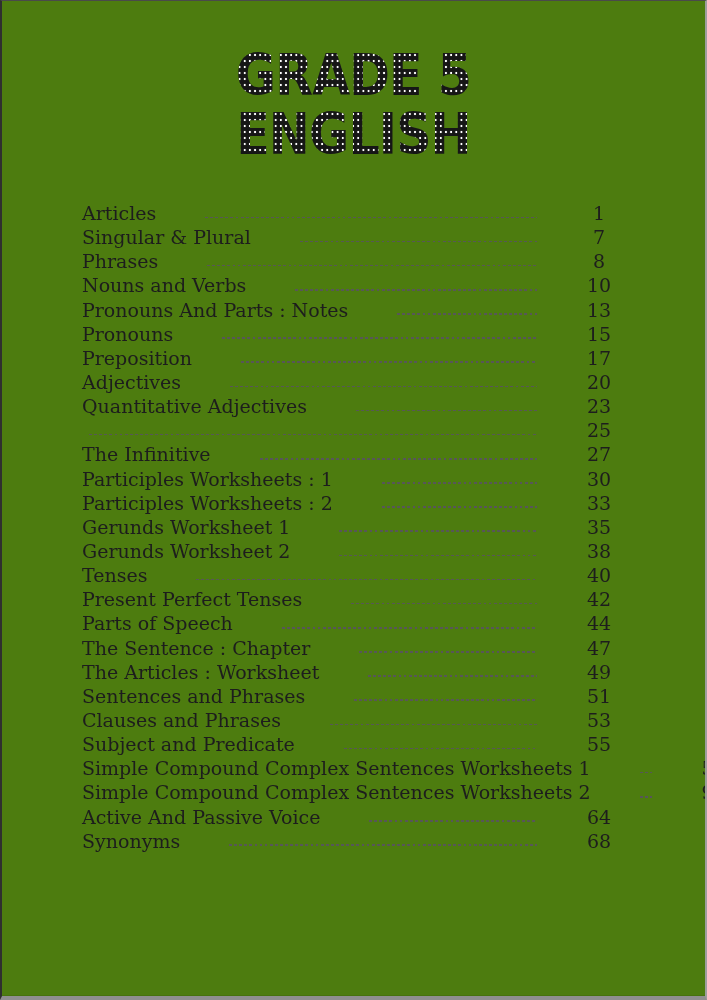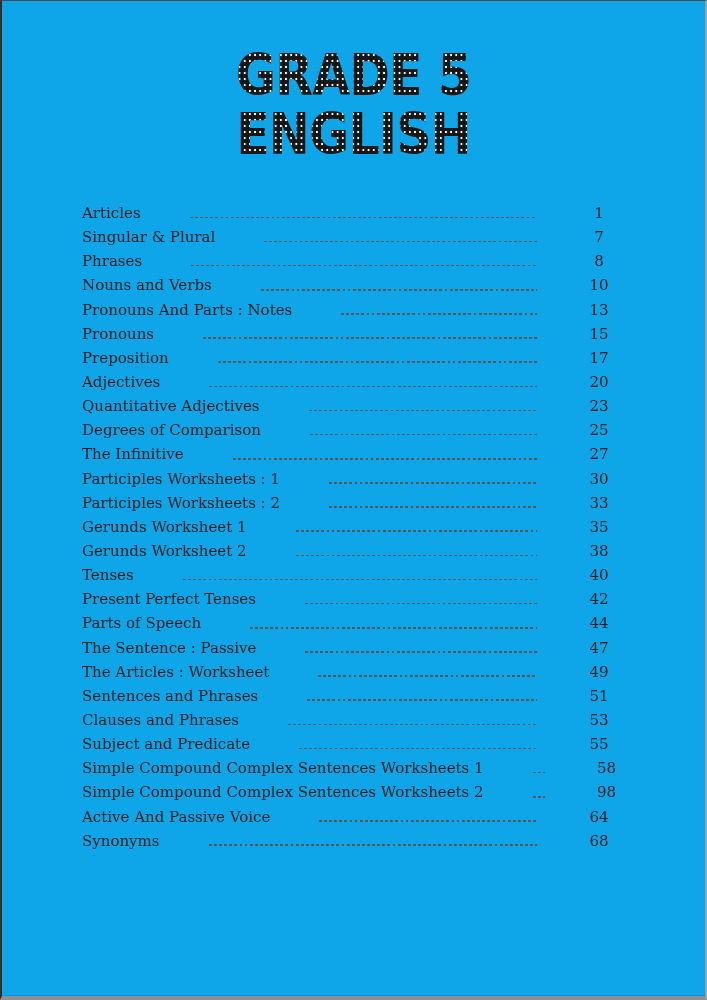--- a/index.html
+++ b/index.html
@@ -5,21 +5,21 @@
   html, body {
     margin: 0;
     padding: 0;
     background: #ffffff;
   }
   .page {
     position: relative;
     width: 707px;
     height: 1000px;
     box-sizing: border-box;
-    background: #0ea5e9;
+    background: #4d7c0f;
     border-left: 2px solid #2f2f2f;
     border-top: 1px solid #4a4a4a;
     border-right: 2px solid #9e9e9e;
     border-bottom: 4px solid #8f8f8f;
     box-shadow: inset 0 -8px 0 -7px rgba(0,0,0,0.08);
     overflow: hidden;
     font-family: "DejaVu Serif", "Liberation Serif", serif;
   }
 
   
@@ -55,21 +55,21 @@
     position: absolute;
     top: 200px;
     left: 80px;
     right: 92px;
   }
   .toc-row {
     display: flex;
     height: 24.15px;
     line-height: 24.15px;
     white-space: nowrap;
-    font-size: 15px;
+    font-size: 19px;
     color: #1d1d1d;
     gap: 42px;
   }
   .toc-label {
     flex: 0 0 auto;
   }
   .toc-leader {
     flex: 1 1 auto;
     position: relative;
     margin: 0 6px 0 7px;
@@ -141,21 +141,20 @@
       <span class="toc-label">Adjectives</span>
       <span class="toc-leader"></span>
       <span class="toc-page">20</span>
     </div>
       <div class="toc-row">
       <span class="toc-label">Quantitative Adjectives</span>
       <span class="toc-leader"></span>
       <span class="toc-page">23</span>
     </div>
       <div class="toc-row">
-      <span class="toc-label">Degrees of Comparison</span>
       <span class="toc-leader"></span>
       <span class="toc-page">25</span>
     </div>
       <div class="toc-row">
       <span class="toc-label">The Infinitive</span>
       <span class="toc-leader"></span>
       <span class="toc-page">27</span>
     </div>
       <div class="toc-row">
       <span class="toc-label">Participles Worksheets : 1</span>
@@ -186,21 +185,21 @@
       <span class="toc-label">Present Perfect Tenses</span>
       <span class="toc-leader"></span>
       <span class="toc-page">42</span>
     </div>
       <div class="toc-row">
       <span class="toc-label">Parts of Speech</span>
       <span class="toc-leader"></span>
       <span class="toc-page">44</span>
     </div>
       <div class="toc-row">
-      <span class="toc-label">The Sentence : Passive</span>
+      <span class="toc-label">The Sentence : Chapter</span>
       <span class="toc-leader"></span>
       <span class="toc-page">47</span>
     </div>
       <div class="toc-row">
       <span class="toc-label">The Articles : Worksheet</span>
       <span class="toc-leader"></span>
       <span class="toc-page">49</span>
     </div>
       <div class="toc-row">
       <span class="toc-label">Sentences and Phrases</span>

